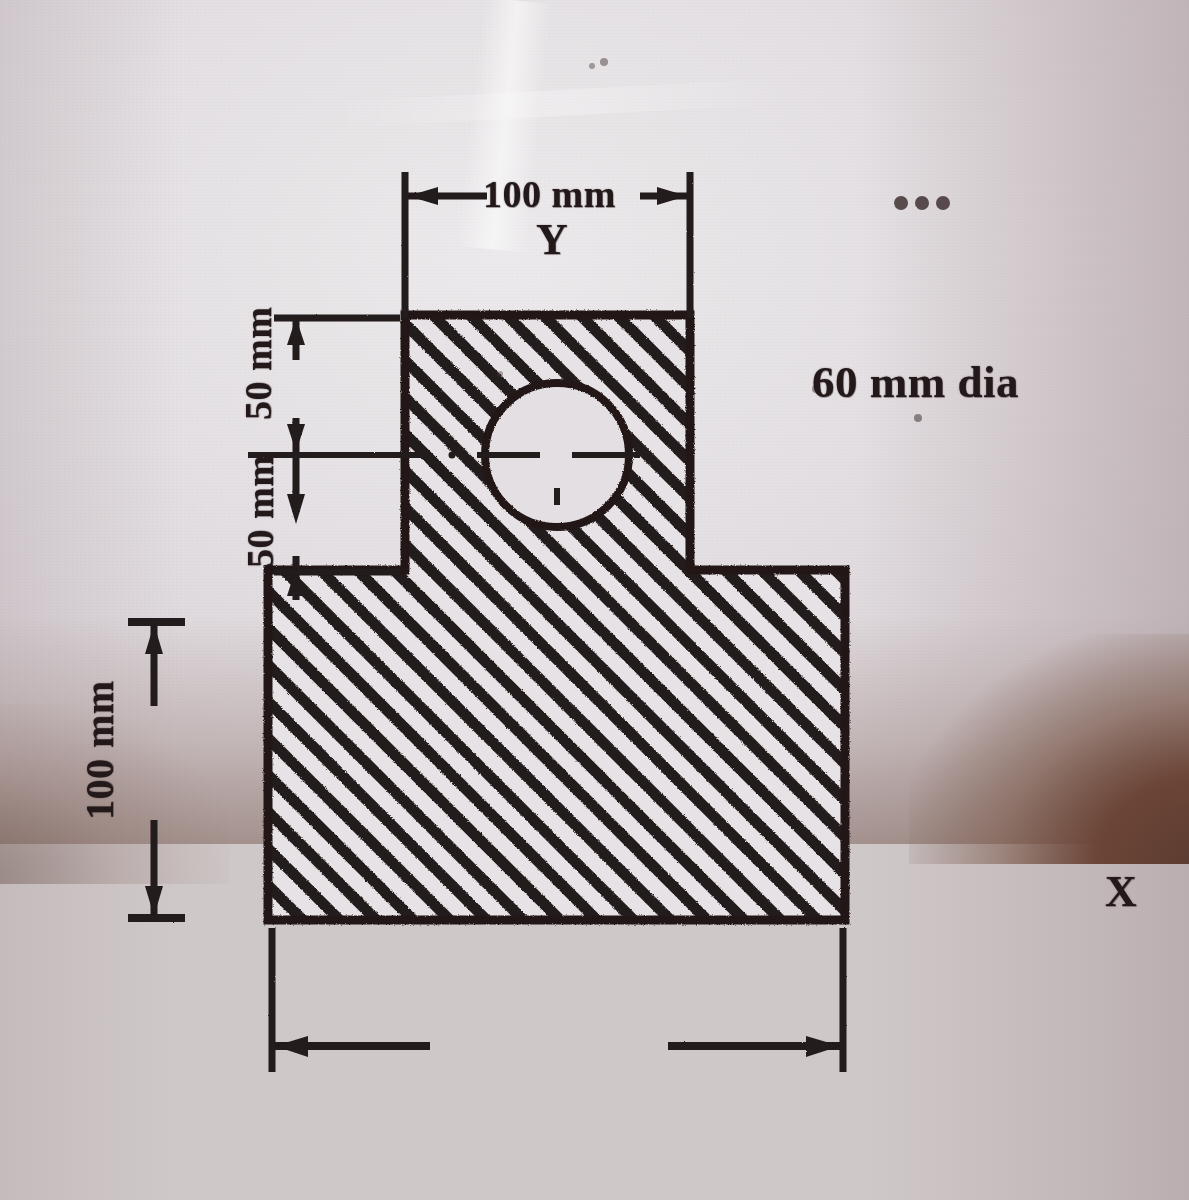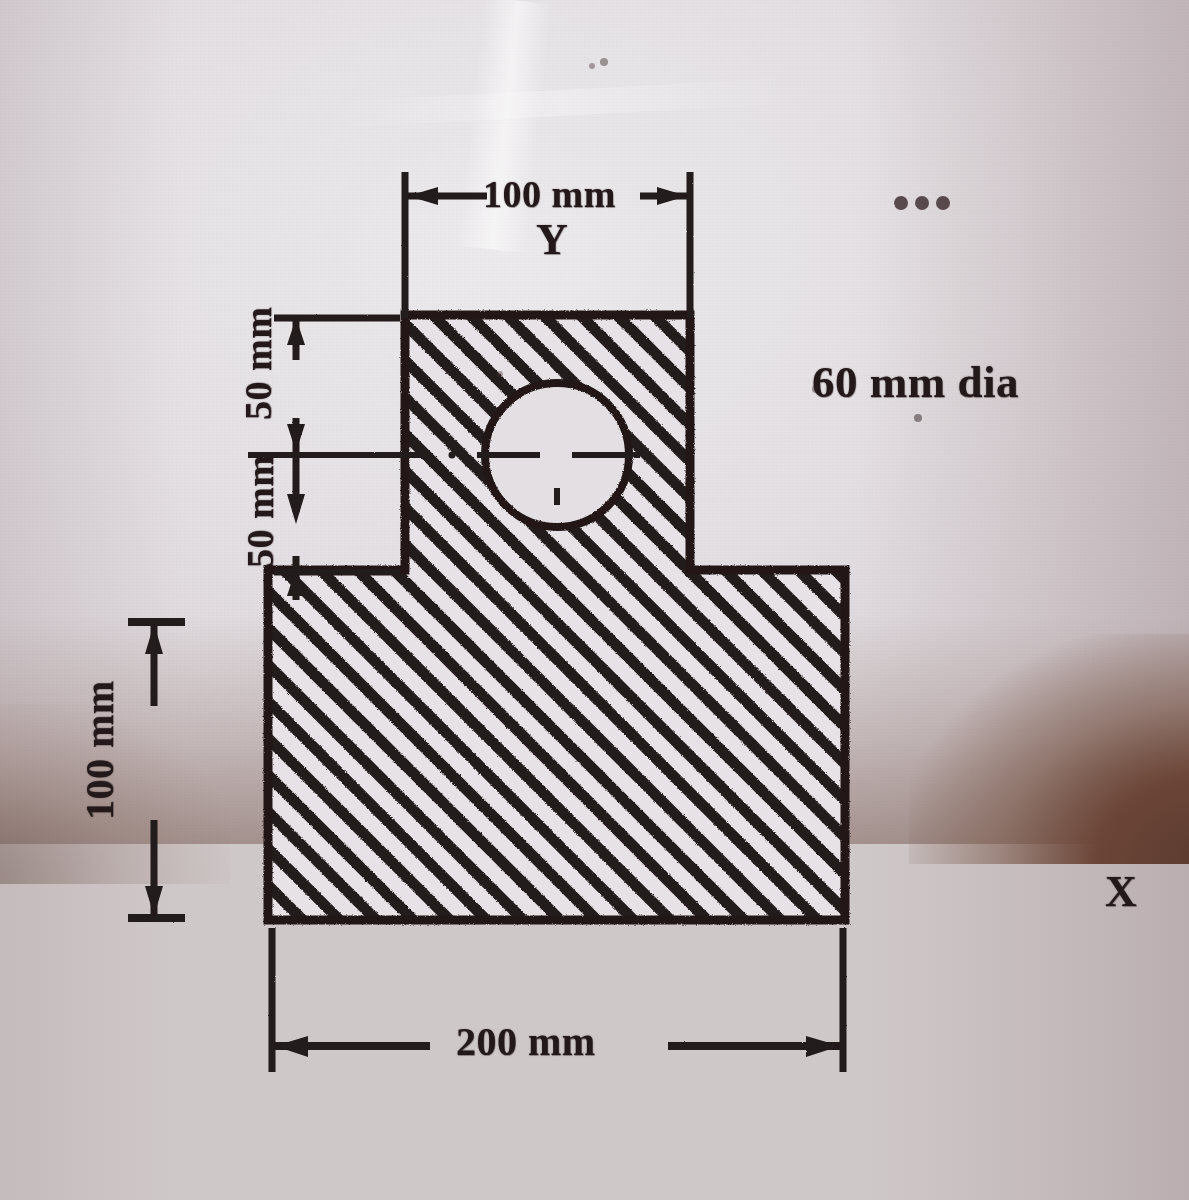--- a/index.html
+++ b/index.html
@@ -233,17 +233,16 @@
   <div class="lbl blur-soft" style="left:536px;top:214px;font-size:44px;">Y</div>
 
   <div class="lbl blur-soft" style="left:812px;top:332px;font-size:45px;margin-top:24px;">60 mm dia</div>
 
   <div class="lbl blur-soft rot90" style="left:236px;top:420px;font-size:38px;">50 mm</div>
 
   <div class="lbl blur-soft rot90" style="left:238px;top:568px;font-size:38px;">50 mm</div>
 
   <div class="lbl blur-soft rot90" style="left:76px;top:820px;font-size:40px;">100 mm</div>
 
-  <div class="lbl blur-soft" style="left:456px;top:1018px;font-size:40px;">200 mm</div>
 
   <div class="lbl blur-soft" style="left:1105px;top:866px;font-size:44px;">X</div>
 
 </div>
 
 </body></html>

